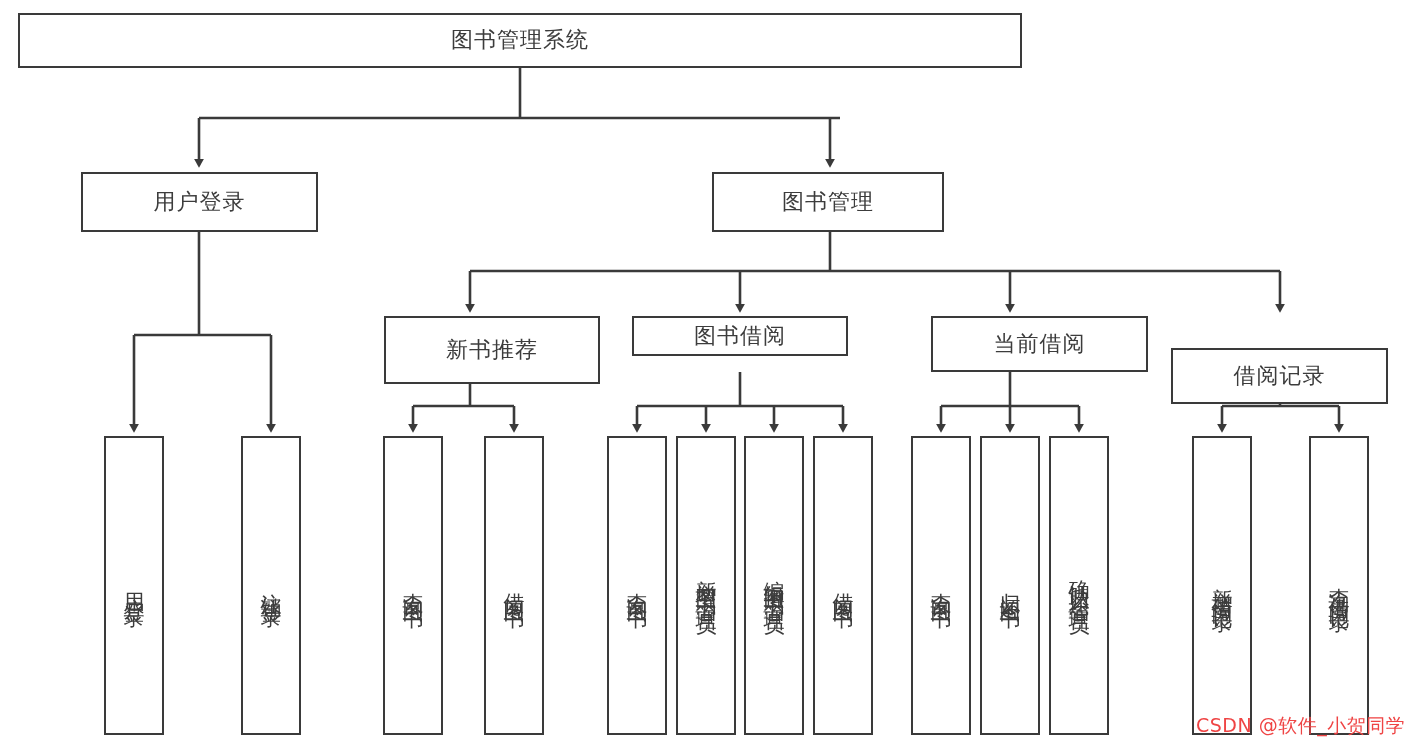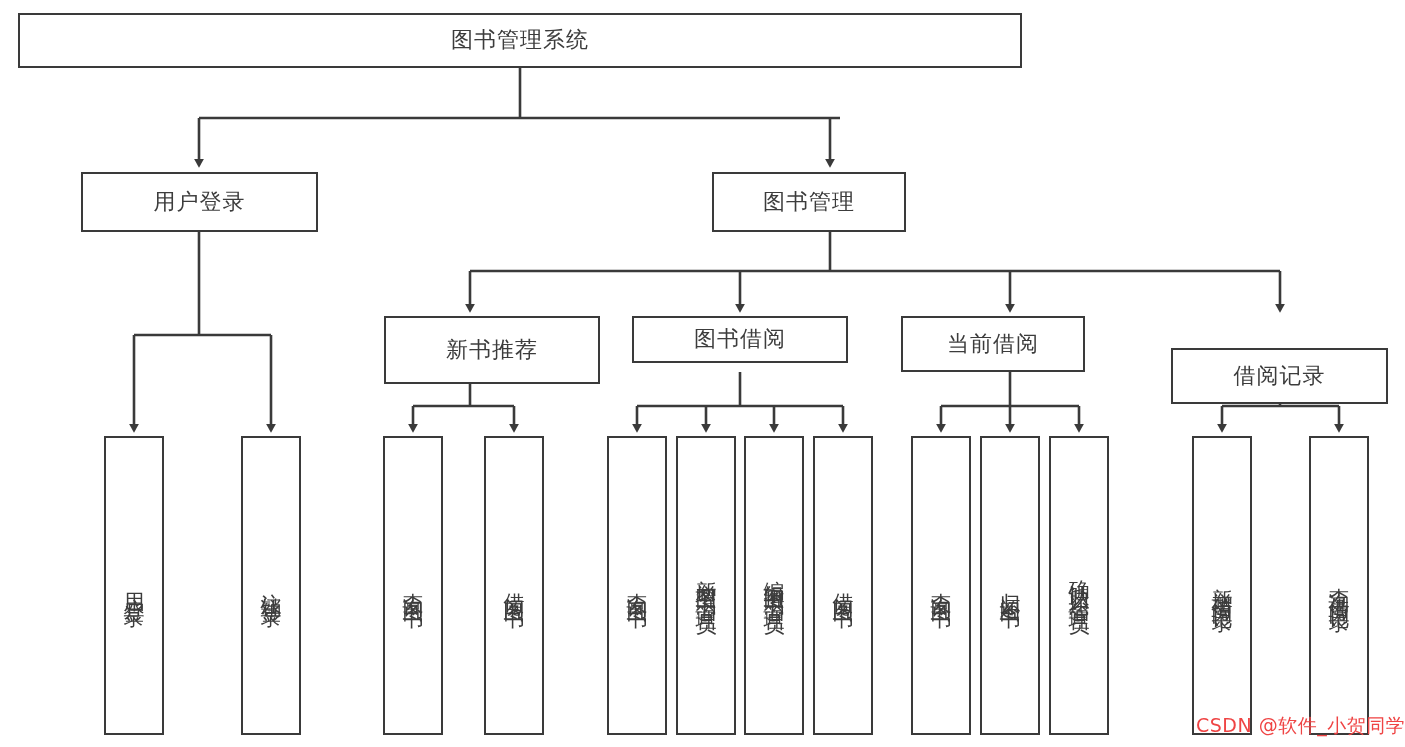--- a/index.html
+++ b/index.html
@@ -122,31 +122,31 @@
     </g>
   </svg>
 
   <div class="node horiz" style="left:18px; top:13px; width:1004px; height:55px;">
     <span>图书管理系统</span>
   </div>
 
   <div class="node horiz" style="left:81px; top:172px; width:237px; height:60px;">
     <span>用户登录</span>
   </div>
-  <div class="node horiz" style="left:712px; top:172px; width:194px; height:60px;">
+  <div class="node horiz" style="left:712px; top:172px; width:232px; height:60px;">
     <span>图书管理</span>
   </div>
 
   <div class="node horiz" style="left:362px; top:316px; width:216px; height:68px;margin-left:22px;">
     <span>新书推荐</span>
   </div>
-  <div class="node horiz" style="left:632px; top:316px; width:216px; height:47px;">
+  <div class="node horiz" style="left:632px; top:316px; width:216px; height:40px;">
     <span>图书借阅</span>
   </div>
-  <div class="node horiz" style="left:901px; top:316px; width:184px; height:56px;">
+  <div class="node horiz" style="left:931px; top:316px; width:217px; height:56px;">
     <span>当前借阅</span>
   </div>
   <div class="node horiz" style="left:1171px; top:316px; width:217px; height:56px;margin-top:32px;">
     <span>借阅记录</span>
   </div>
 
   <div class="node vert" style="left:104px; top:436px; width:60px; height:299px;">
     <span class="vtext">用户登录</span>
   </div>
   <div class="node vert" style="left:241px; top:436px; width:60px; height:299px;">

